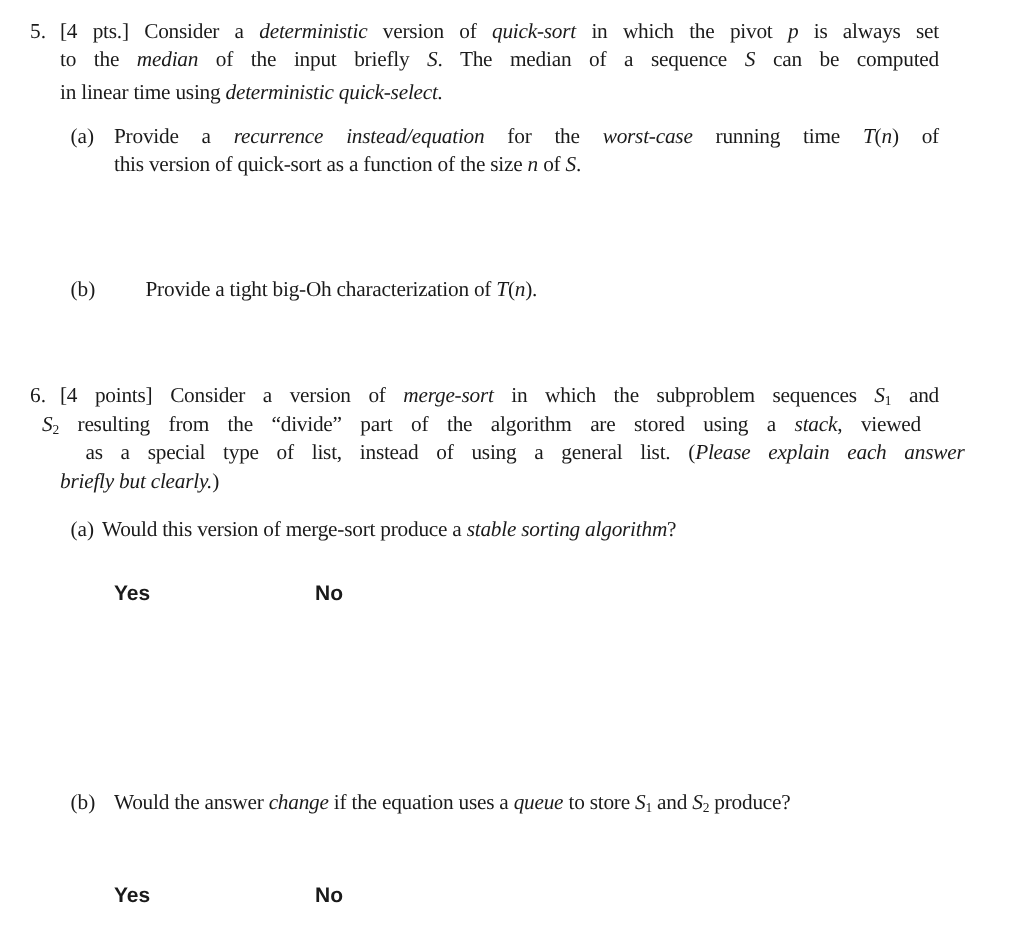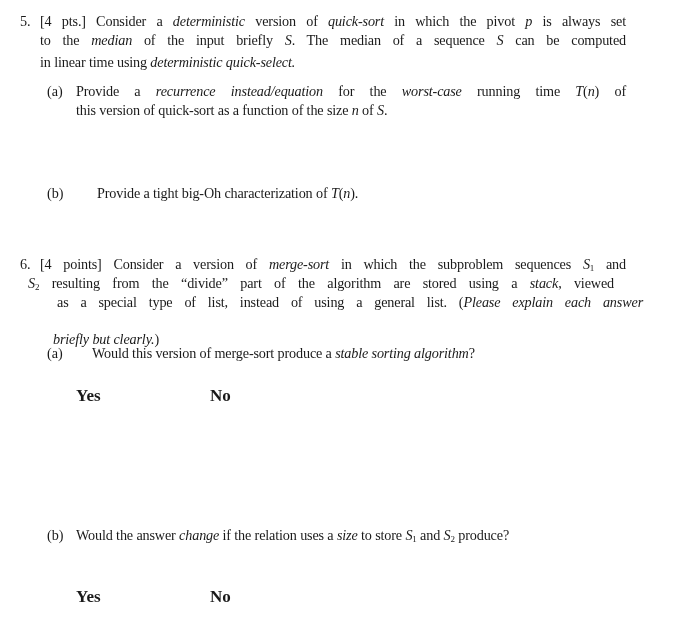--- a/index.html
+++ b/index.html
@@ -32,24 +32,24 @@
       position: absolute;
       font-size: 14.2px;
       line-height: 19px;
       font-family: "Liberation Serif", "DejaVu Serif", serif;
     }
     i, .it { font-style: italic; }
     b { font-weight: normal; }
     sub { font-size: 9px; vertical-align: -2px; line-height: 0; }
     .choice {
       position: absolute;
-      font-size: 17px;
+      font-size: 14px;
       font-weight: bold;
       line-height: 19px;
-      font-family: Liberation Serif, serif;
+      font-family: Liberation Sans, sans-serif;
     }
     .answer-area {
       position: absolute;
       left: 40px;
       width: 590px;
     }
   </style>
 </head>
 <body>
 
@@ -78,29 +78,29 @@
 
 <div>
   <span class="num" style="left:20px; top:255px;">6.</span>
 
   <div class="line just" style="left:40px; top:255px; width:586px;"><b>[4 points]</b><span> Consider a version of </span><i>merge-sort</i><span> in which the subproblem sequences </span><i>S</i><sub>1</sub><span> and</span></div>
 
   <div class="line just" style="left:28px; top:274px; width:586px;"><i>S</i><sub>2</sub><span> resulting from the “divide” part of the algorithm are stored using a </span><i>stack</i><span>, viewed</span></div>
 
   <div class="line just" style="left:57px; top:293px; width:586px;"><span>as a special type of list, instead of using a general list. (</span><i>Please explain each answer</i><span></span></div>
 
-  <div class="line" style="left:40px; top:330px;margin-left:13px;"><i>briefly but clearly.</i><span>)</span></div>
+  <div class="line" style="left:40px; top:312px;"><i>briefly but clearly.</i><span>)</span></div>
 
   <div>
     <span class="num" style="left:47px; top:344px;">(a)</span>
-    <div class="line" style="left:92px; top:344px;text-align:center;"><span>Would this version of merge-sort produce a </span><i>stable sorting algorithm</i><span>?</span></div>
+    <div class="line" style="left:68px; top:344px;text-align:center;"><span>Would this version of merge-sort produce a </span><i>stable sorting algorithm</i><span>?</span></div>
     <span class="choice" style="left:76px; top:386px;">Yes</span>
     <span class="choice" style="left:210px; top:386px;">No</span>
   </div>
   <div class="answer-area" style="top:410px; height:110px;"></div>
 
   <div>
     <span class="num" style="left:47px; top:526px;">(b)</span>
-    <div class="line" style="left:76px; top:526px;"><span>Would the answer </span><i>change</i><span> if the relation uses a </span><i>size</i><span> to store </span><i>S</i><sub>1</sub><span> and </span><i>S</i><sub>2</sub><span> produce?</span></div>
+    <div class="line" style="left:76px; top:526px;"><span>Would the answer </span><i>change</i><span> if the equation uses a </span><i>queue</i><span> to store </span><i>S</i><sub>1</sub><span> and </span><i>S</i><sub>2</sub><span> produce?</span></div>
     <span class="choice" style="left:76px; top:587px;">Yes</span>
     <span class="choice" style="left:210px; top:587px;">No</span>
   </div>
 </div>
 
 </body></html>

